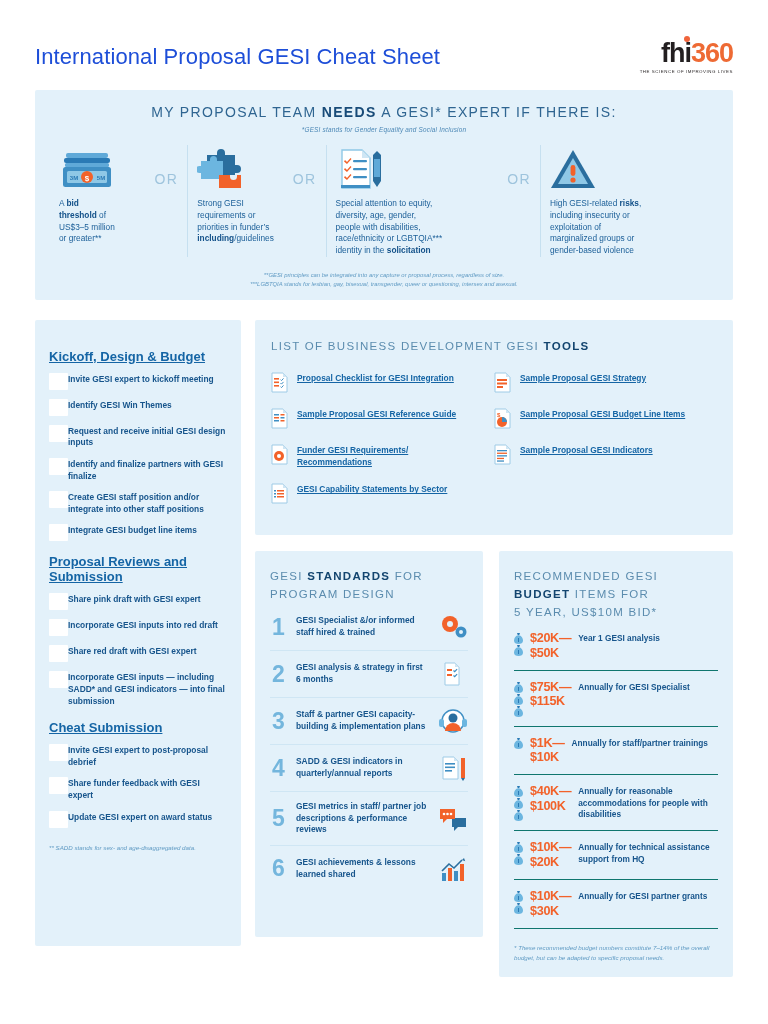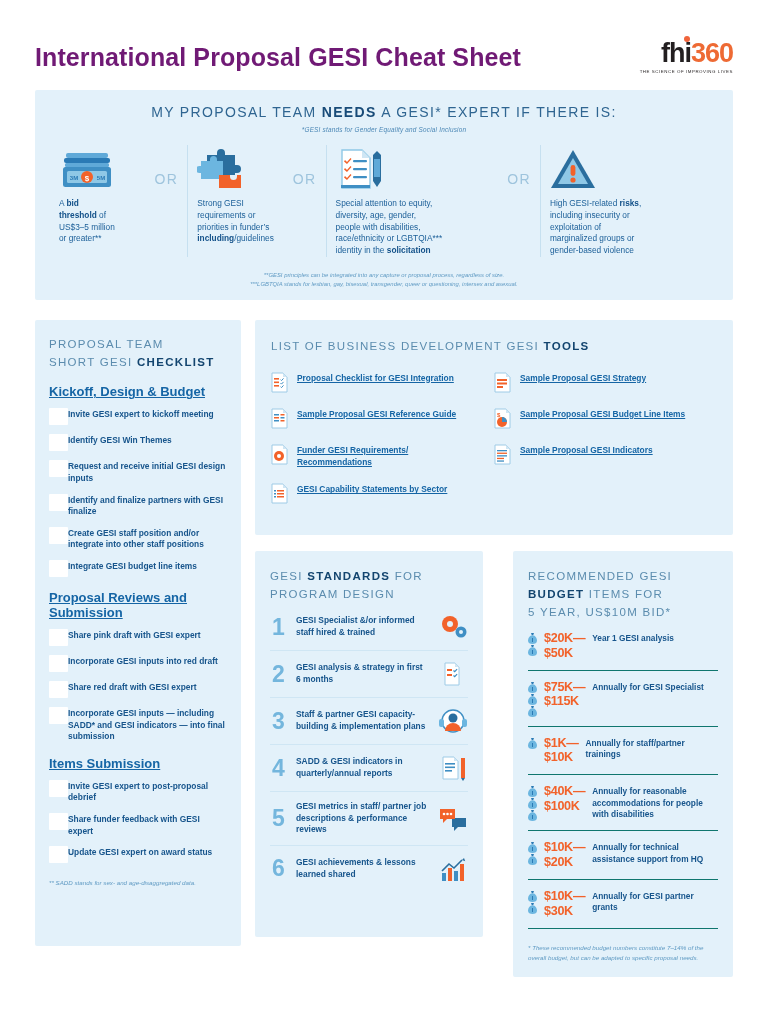--- a/index.html
+++ b/index.html
@@ -8,21 +8,21 @@
     background: #ffffff;
     font-family: "Liberation Sans", sans-serif;
     color: #1f4e79;
     overflow: hidden;
   }
   .page { position: relative; width: 768px; height: 1024px; padding: 0 35px; }
 
   
   .header { display: flex; align-items: center; justify-content: space-between;
             height: 88px; padding-top: 26px; }
-  .page-title { font-size: 25px; font-weight: 700; color: #701a75; letter-spacing: 0.1px; }
+  .page-title { font-size: 22px; font-weight: 400; color: #1d4ed8; letter-spacing: 0.1px; }
   .logo { text-align: right; line-height: 1; }
   .logo-main { font-size: 27px; font-weight: bold; letter-spacing: -1px; }
   .logo-fhi { color: #231f20; position: relative; }
   .logo-dot { position: absolute; width: 6px; height: 6px; border-radius: 50%;
               background: #f0643c; top: -2px; right: 1px; }
   .logo-360 { color: #ee6a34; }
   .logo-tag { font-size: 4.4px; color: #231f20; letter-spacing: 0.55px; margin-top: 3px; }
 
   
   .panel { background: #e3f1fa; border-radius: 2px; }
@@ -66,21 +66,21 @@
   
   .tools-panel { padding: 18px 16px 16px; }
   .tools-grid { display: flex; margin-top: 16px; justify-content: center; }
   .tools-col { flex: 1; padding-right: 10px; }
   .tool { display: flex; gap: 9px; margin-bottom: 15px; align-items: flex-start; }
   .tool-link { font-size: 8.4px; font-weight: bold; color: #1565a5; text-decoration: underline;
                line-height: 1.42; padding-top: 1px; }
   .doc-ic { width: 17px; height: 21px; flex-shrink: 0; }
 
   
-  .bottom { display: flex; gap: 30px; margin-top: 16px; align-items: flex-start; }
+  .bottom { display: flex; gap: 16px; margin-top: 16px; align-items: flex-start; }
   .standards-panel { width: 228px; padding: 17px 15px 14px; min-height: 386px; }
   .budget-panel { flex: 1; padding: 17px 15px 14px; min-height: 386px; }
 
   .std-row { display: flex; align-items: center; gap: 9px; padding: 9px 0;
              border-bottom: 1px solid #cfe6f4; }
   .std-row:last-of-type { border-bottom: none; }
   .std-num { font-size: 23px; font-weight: bold; color: #74b6dd; width: 17px;
              flex-shrink: 0; line-height: 1; text-align: center; }
   .std-text { flex: 1; font-size: 8.4px; font-weight: bold; line-height: 1.38; color: #17558c; }
   .std-ic { width: 30px; height: 28px; flex-shrink: 0; }
@@ -198,23 +198,20 @@
 
     <div class="banner-notes">
       <div>**GESI principles can be integrated into any capture or proposal process, regardless of size.</div>
       <div>***LGBTQIA stands for lesbian, gay, bisexual, transgender, queer or questioning, intersex and asexual.</div>
     </div>
   </div>
 
   <div class="mid">
 
     <div class="panel checklist-panel">
-      <div class="sec-title">
-        PROPOSAL TEAM<br>SHORT GESI <b>CHECKLIST</b>
-      </div>
 
       <div>
         <div class="sub-head">Kickoff, Design &amp; Budget</div>
         <div class="check-item">
           <div class="checkbox"></div>
           <div class="check-text">Invite GESI expert to kickoff meeting</div>
         </div>
         <div class="check-item">
           <div class="checkbox"></div>
           <div class="check-text">Identify GESI Win Themes</div>
@@ -251,21 +248,21 @@
           <div class="checkbox"></div>
           <div class="check-text">Share red draft with GESI expert</div>
         </div>
         <div class="check-item">
           <div class="checkbox"></div>
           <div class="check-text">Incorporate GESI inputs — including SADD* and GESI indicators — into final submission</div>
         </div>
       </div>
 
       <div>
-        <div class="sub-head">Items Submission</div>
+        <div class="sub-head">Cheat Submission</div>
         <div class="check-item">
           <div class="checkbox"></div>
           <div class="check-text">Invite GESI expert to post-proposal debrief</div>
         </div>
         <div class="check-item">
           <div class="checkbox"></div>
           <div class="check-text">Share funder feedback with GESI expert</div>
         </div>
         <div class="check-item">
           <div class="checkbox"></div>

